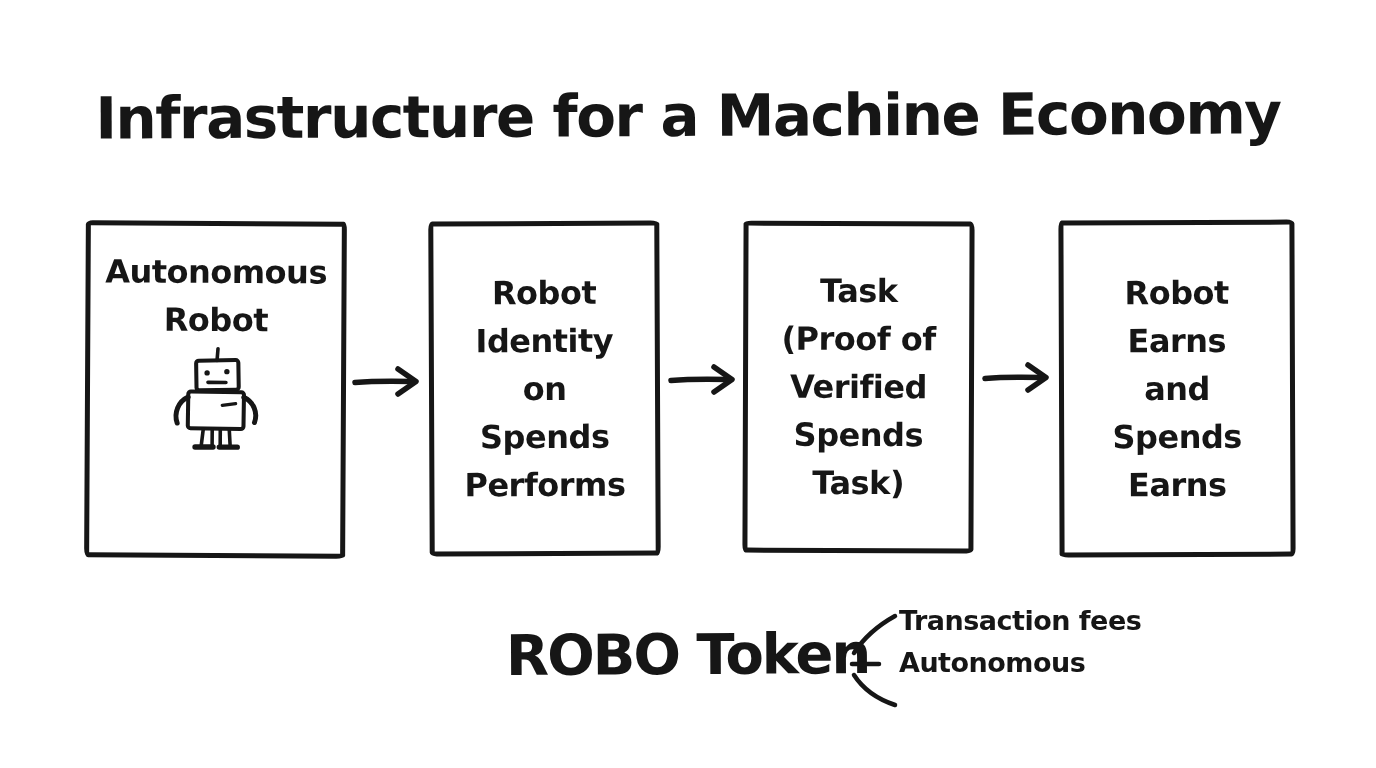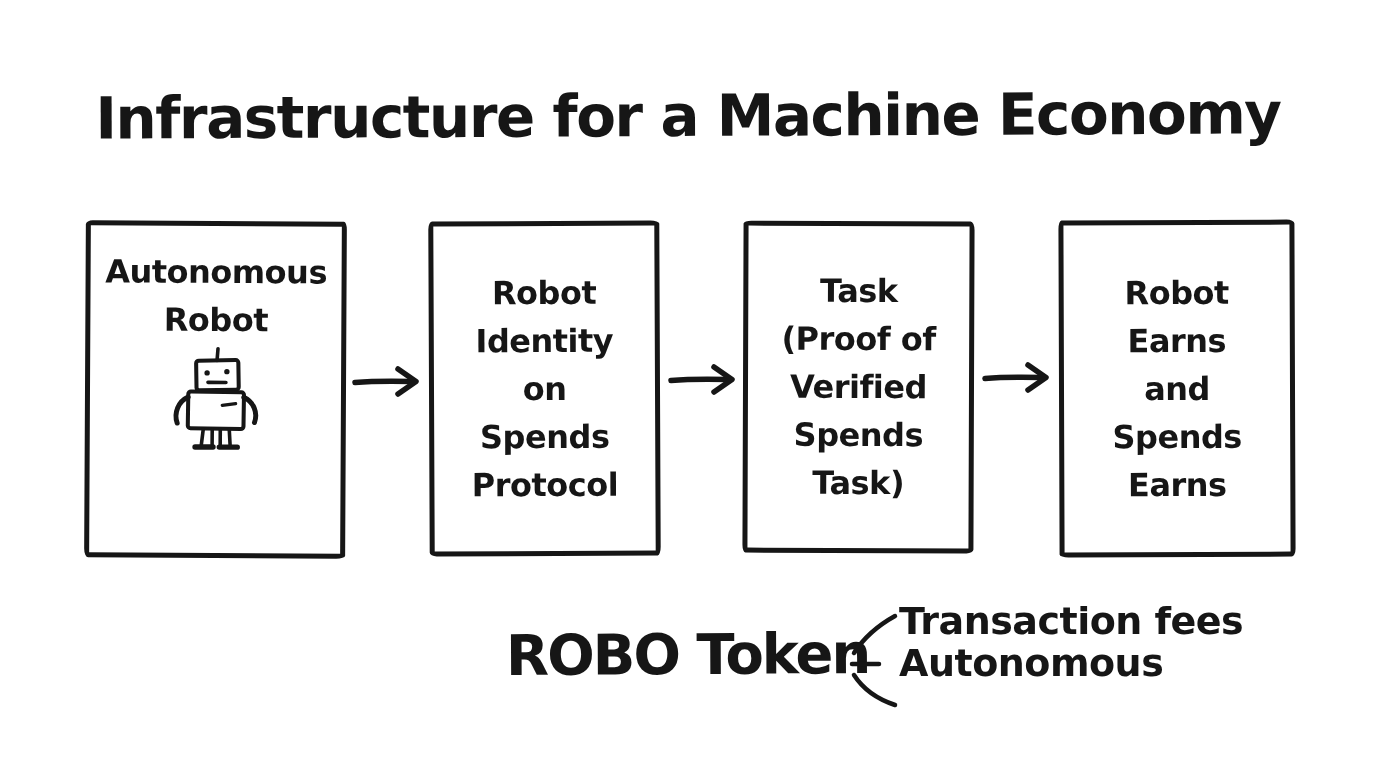--- a/index.html
+++ b/index.html
@@ -33,21 +33,21 @@
   .a1{left:351px;top:363px;}
   .a2{left:667px;top:361px;}
   .a3{left:981px;top:359px;}
   .robot{margin-top:2px;}
   .token-label{
     position:absolute;left:506px;top:622px;font-size:56px;font-weight:700;
     letter-spacing:-2px;white-space:nowrap;transform:rotate(-0.3deg);
   }
   .branch{position:absolute;left:849px;top:607px;}
   .uses{position:absolute;left:899px;top:600px;}
-  .use{font-size:38px;font-weight:700;line-height:42px;white-space:nowrap;letter-spacing:-0.5px;}
+  .use{font-size:27px;font-weight:700;line-height:42px;white-space:nowrap;letter-spacing:-0.5px;}
   .ink{stroke:#161616;fill:none;stroke-linecap:round;stroke-linejoin:round;}
 </style>
 </head>
 <body>
 
 <div class="canvas">
 
   <div class="title">Infrastructure for a Machine Economy</div>
 
   <div class="fbox b1">
@@ -71,21 +71,21 @@
   <svg class="arrow a1" width="78" height="38" viewBox="0 0 78 38">
     <path class="ink" stroke-width="5.5" d="M4 19.5 C22 18 40 18 61 18.5"></path>
     <path class="ink" stroke-width="5.5" d="M47 6 L65 18.5 L47 31"></path>
   </svg>
 
   <div class="fbox b2">
     <span class="line">Robot</span>
     <span class="line">Identity</span>
     <span class="line">on</span>
     <span class="line">Spends</span>
-    <span class="line">Protocol</span>
+    <span class="line">Performs</span>
   </div>
 
   <svg class="arrow a2" width="78" height="38" viewBox="0 0 78 38">
     <path class="ink" stroke-width="5.5" d="M4 19.5 C22 18 40 18 61 18.5"></path>
     <path class="ink" stroke-width="5.5" d="M47 6 L65 18.5 L47 31"></path>
   </svg>
 
   <div class="fbox b3">
     <span class="line">Task</span>
     <span class="line">(Proof of</span>

